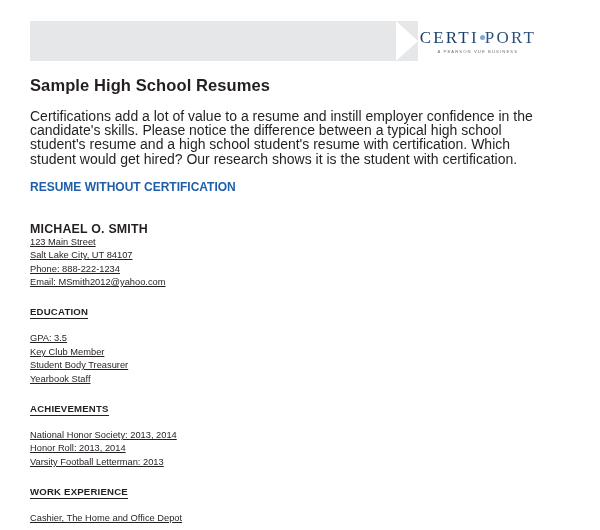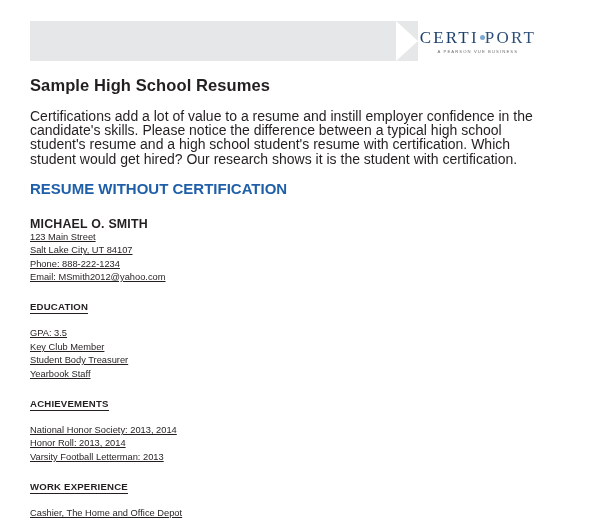--- a/index.html
+++ b/index.html
@@ -100,24 +100,24 @@
     letter-spacing: 0.1px;
   }
   p.intro {
     font-size: 14px;
     line-height: 14.2px;
     margin: 0 0 14px 0;
     color: #231f20;
     width: 505px;
   }
   .section-link {
-    font-size: 15px;
+    font-size: 12px;
     font-weight: bold;
     color: #1f5fa9;
-    margin: 0 0 20px 0;
+    margin: 0 0 28px 0;
   }
   .name {
     font-size: 12.4px;
     font-weight: bold;
     margin: 0 0 0 0;
     letter-spacing: 0.2px;
   }
   .line {
     font-size: 9.3px;
     line-height: 13.4px;

